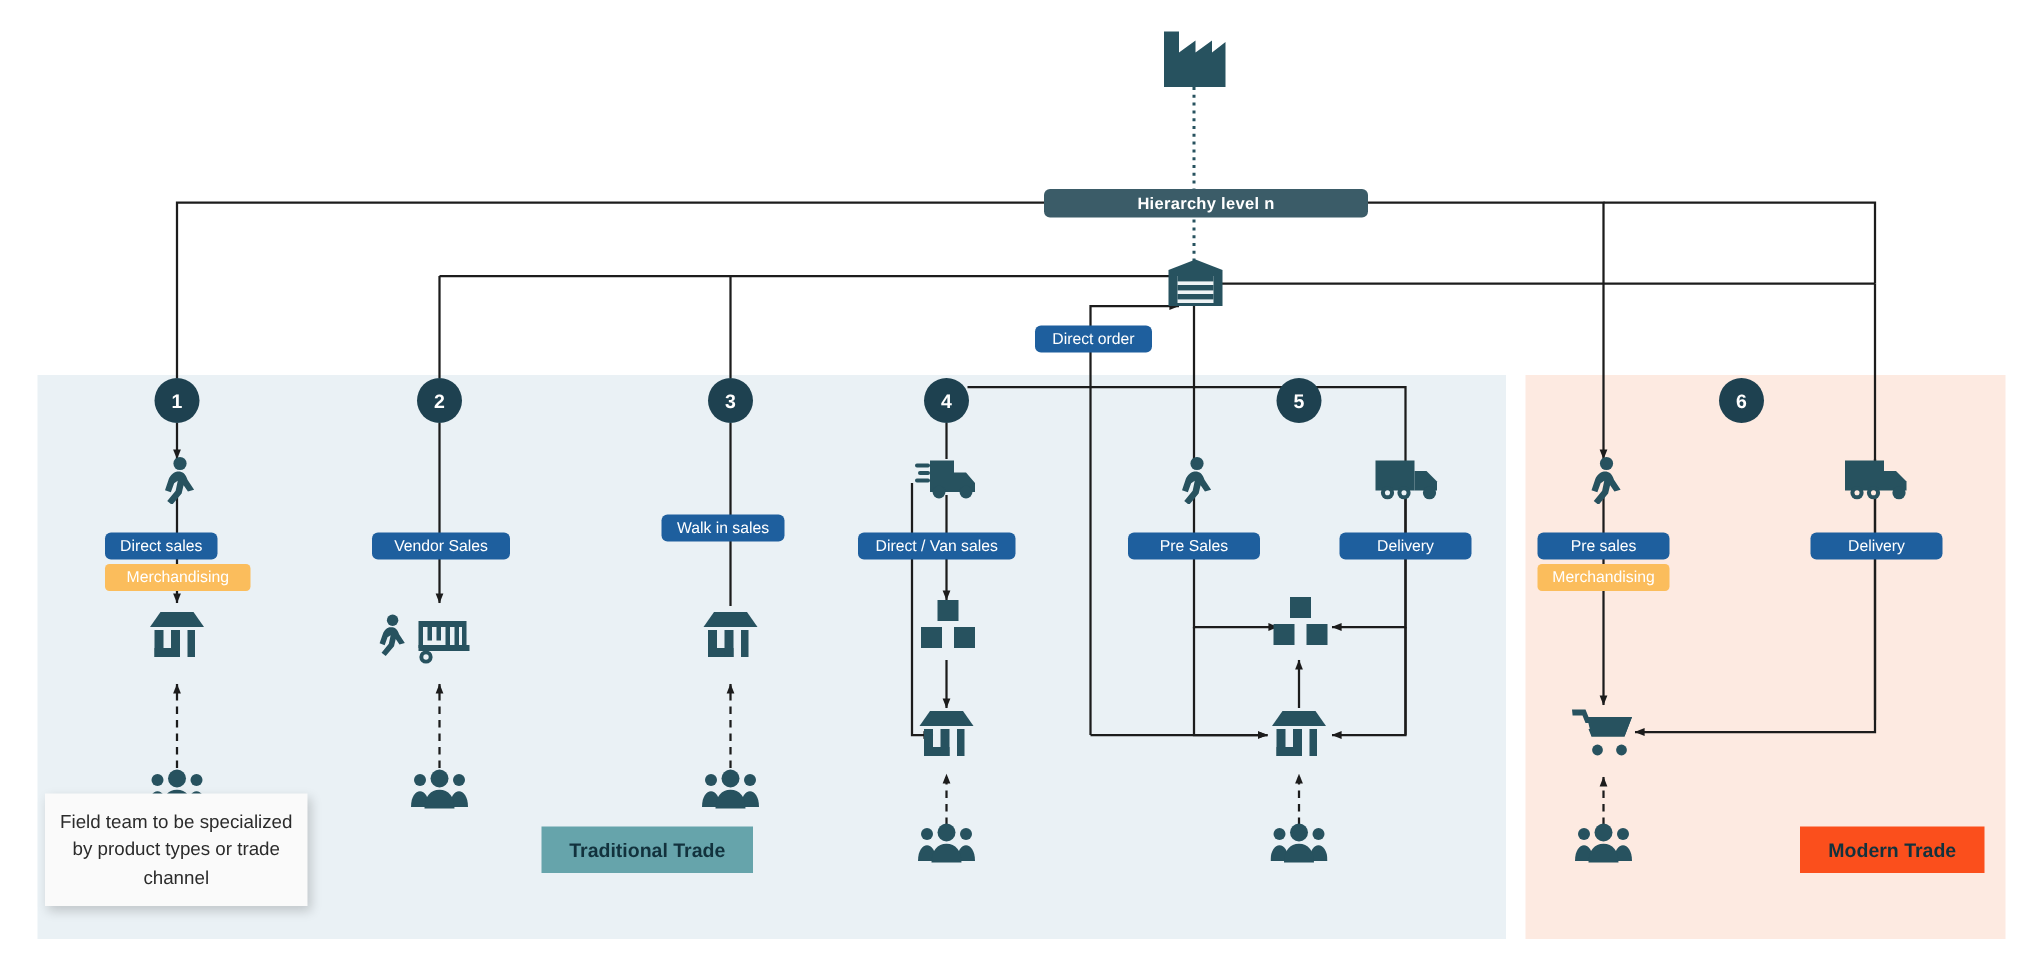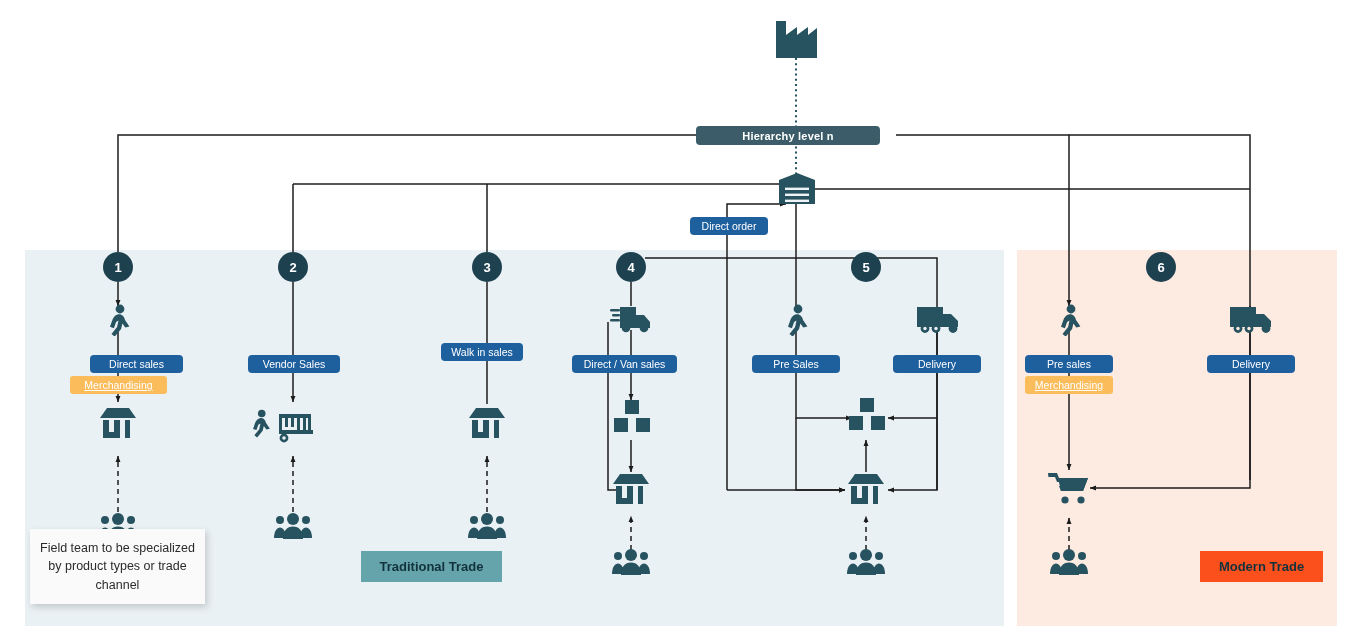--- a/index.html
+++ b/index.html
@@ -15,21 +15,21 @@
 
   .hbar{position:absolute;height:19px;background:#3b5c68;border-radius:4px;
         color:#ffffff;font-size:11px;font-weight:bold;display:flex;align-items:center;
         justify-content:center;letter-spacing:.2px;}
 
   .bluelabel{position:absolute;height:18px;background:#1e5f9e;border-radius:4px;color:#ffffff;
              font-size:10.5px;display:flex;align-items:center;justify-content:center;
              white-space:nowrap;padding:0 8px;box-sizing:border-box;}
   .amberlabel{position:absolute;height:18px;background:#fbbd5c;border-radius:3px;color:#ffffff;
              font-size:10.5px;display:flex;align-items:center;justify-content:center;
-             white-space:nowrap;padding:0 8px;box-sizing:border-box;text-decoration:underline;}
+             white-space:nowrap;padding:0 8px;box-sizing:border-box;}
 
   .numcircle{position:absolute;width:30px;height:30px;border-radius:50%;background:#1e4150;
              color:#ffffff;font-size:13px;font-weight:bold;display:flex;align-items:center;
              justify-content:center;}
 
   .icon{position:absolute;color:#27525f;line-height:0;}
 
   .chip{position:absolute;display:flex;align-items:center;justify-content:center;
         font-size:13px;font-weight:bold;color:#12323d;}
   #chip-traditional{background:#66a4ab;}
@@ -109,21 +109,21 @@
       <path d="M1069,568 L1069,518" stroke-dasharray="5,4" marker-end="url(#ah)"></path>
     </g>
   </svg>
 
   <div class="icon" style="left:773px;top:16px;">
     <svg width="46" height="42" viewBox="0 0 46 42">
         <path fill="#27525f" d="M3,5 h10 v14 l11,-8 v8 l11,-8 v8 l9,-7 v31 h-41 z"></path>
       </svg>
   </div>
 
-  <div class="hbar" style="left:696px;top:126px;width:184px;">Hierarchy level n</div>
+  <div class="hbar" style="left:696px;top:126px;width:216px;">Hierarchy level n</div>
 
   <div class="icon" style="left:777px;top:172px;">
     <svg width="40" height="34" viewBox="0 0 40 34">
       <path fill="#27525f" d="M20,1 L38,8 v24 h-36 v-24 z"></path>
       <rect x="8" y="12" width="24" height="18" fill="#eef3f5"></rect>
       <rect x="8" y="12" width="24" height="3.6" fill="#27525f"></rect>
       <rect x="8" y="18" width="24" height="3.6" fill="#27525f"></rect>
       <rect x="8" y="24" width="24" height="3.6" fill="#27525f"></rect>
     </svg>
   </div>
@@ -138,21 +138,21 @@
   <div class="numcircle" style="left:1146px;top:252px;">6</div>
 
   <div class="icon" style="left:103px;top:304px;">
     <svg width="30" height="32" viewBox="0 0 30 32">
         <g fill="#27525f">
           <circle cx="17" cy="5" r="4.4"></circle>
           <path d="M14.5,10.5 C12,11.2 10,13.6 9.2,16.4 L7,22.8 l3.9,1.4 l2.2,-6.1 l2.4,-1.6 l-1.4,6.6 l-5.6,6.9 l3.2,2.6 l6.4,-7.6 l1.3,-5.5 l2.9,4.1 l4.1,-1.1 l-4.4,-6.6 C20.6,10.9 17.6,9.9 14.5,10.5 z"></path>
         </g>
       </svg>
   </div>
-  <div class="bluelabel" style="left:70px;top:355px;width:93px;margin-left:20px;">Direct sales</div>
+  <div class="bluelabel" style="left:70px;top:355px;width:75px;">Direct sales</div>
   <div class="amberlabel" style="left:70px;top:376px;width:97px;">Merchandising</div>
   <div class="icon" style="left:96px;top:404px;">
     <svg width="44" height="44" viewBox="0 0 44 44">
         <g fill="#27525f">
           <path d="M4,14 L11,4 h22 l7,10 z"></path>
           <rect x="7" y="16" width="6" height="18"></rect>
           <rect x="7" y="28" width="17" height="6"></rect>
           <rect x="18" y="16" width="6" height="18"></rect>
           <rect x="29" y="16" width="5" height="18"></rect>
         </g>

